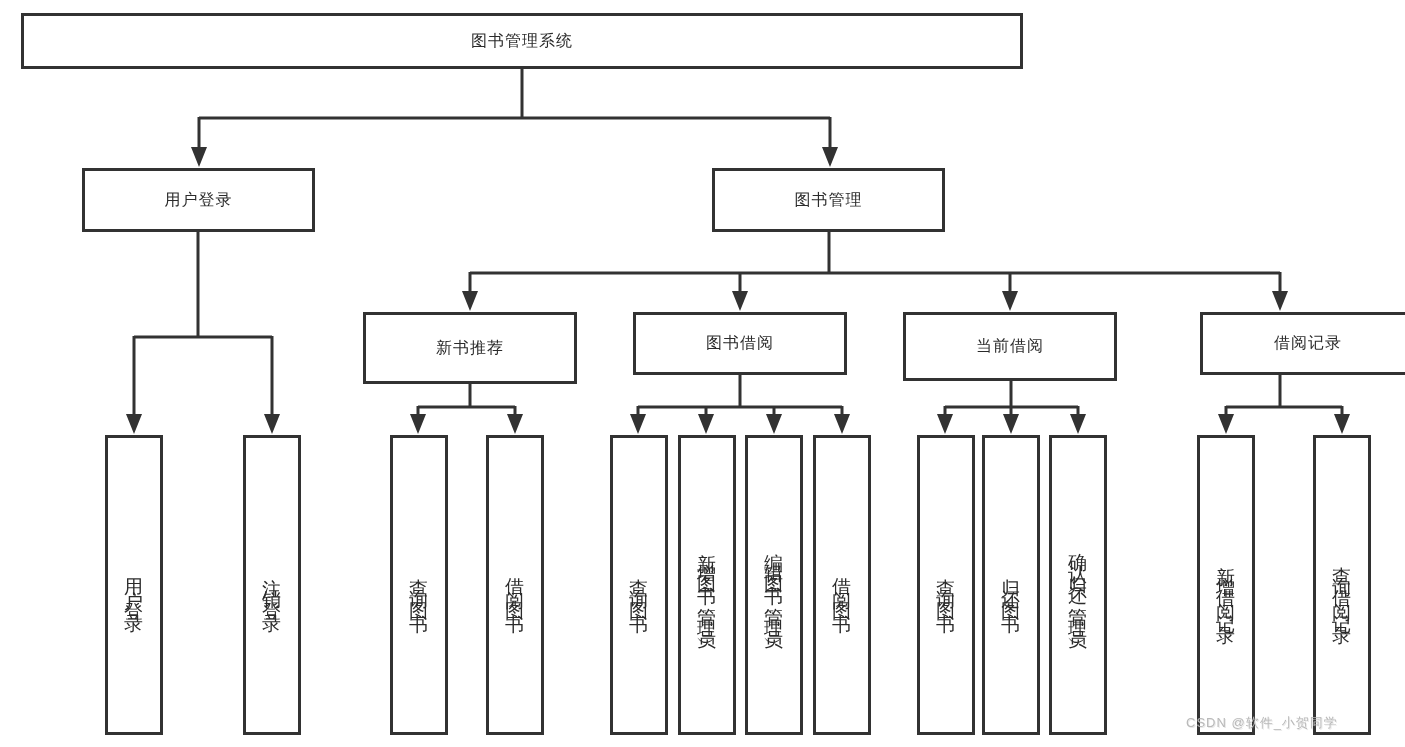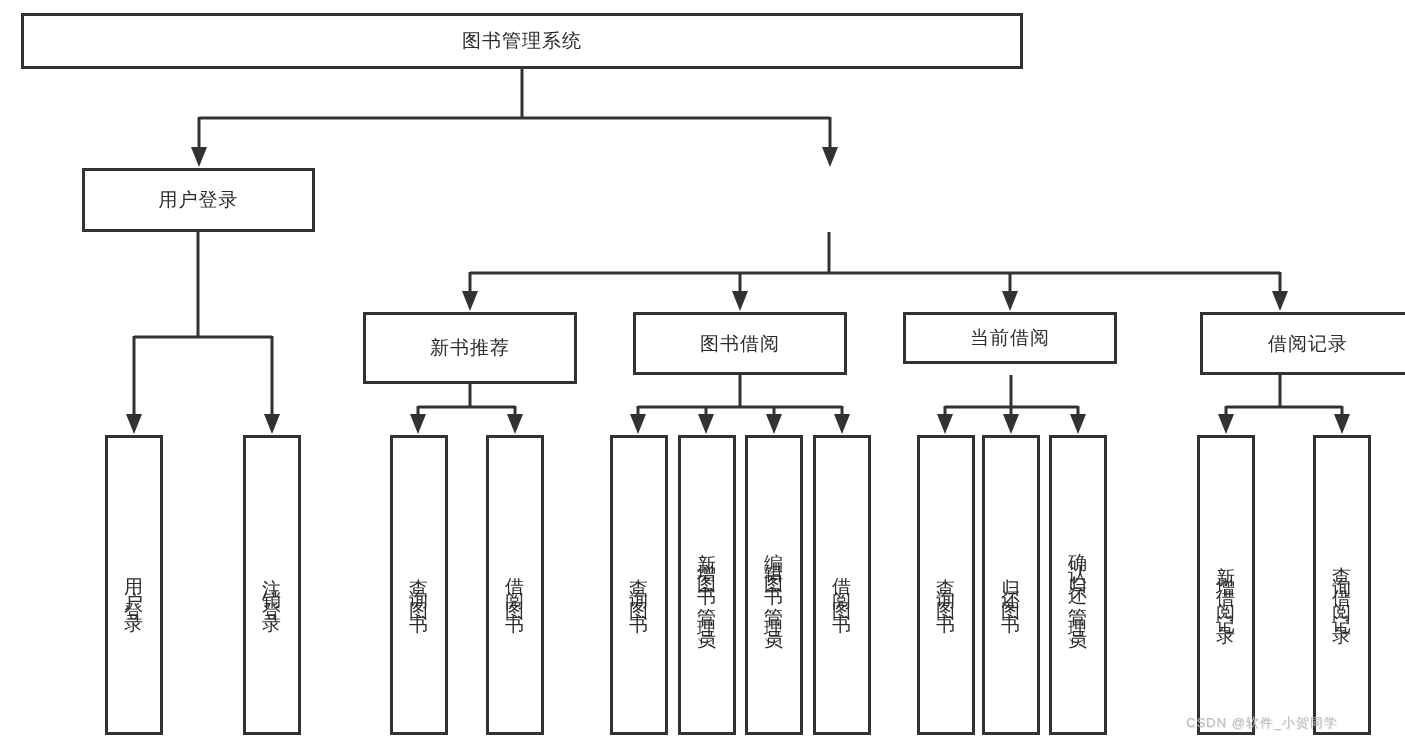--- a/index.html
+++ b/index.html
@@ -21,36 +21,36 @@
     position: absolute;
     box-sizing: border-box;
     border: 3px solid #323232;
     background: #ffffff;
     color: #2b2b2b;
     display: flex;
     align-items: center;
     justify-content: center;
     text-align: center;
   }
-  .node-h { font-size: 19px; letter-spacing: 1px; }
+  .node-h { font-size: 16px; letter-spacing: 1px; }
   .node-v {
     writing-mode: vertical-rl;
     text-orientation: mixed;
     font-size: 19px;
     letter-spacing: 12px;
     line-height: 1;
     padding-top: 4px;
   }
   
   .n-root            { left: 21px;   top: 13px;  width: 1002px; height: 56px; }
   .n-user-login      { left: 82px;   top: 168px; width: 233px;  height: 64px; }
   .n-book-mgmt       { left: 712px;  top: 168px; width: 233px;  height: 64px; }
   .n-new-book-rec    { left: 363px;  top: 312px; width: 214px;  height: 72px; }
   .n-book-borrow     { left: 633px;  top: 312px; width: 214px;  height: 63px; }
-  .n-current-borrow  { left: 903px;  top: 312px; width: 214px;  height: 52px; text-align: center; }
+  .n-current-borrow  { left: 903px;  top: 312px; width: 214px;  height: 69px; text-align: center; }
   .n-borrow-records  { left: 1172px; top: 312px; width: 216px;  height: 63px; margin-left: 28px; }
   
   .leaf { top: 435px; width: 58px; height: 300px; }
   .n-ul-login    { left: 105px;  }
   .n-ul-logout   { left: 243px;  }
   .n-nbr-query   { left: 390px;  }
   .n-nbr-borrow  { left: 486px;  }
   .n-bb-query    { left: 610px;  }
   .n-bb-add      { left: 678px;  }
   .n-bb-edit     { left: 745px;  }
@@ -121,20 +121,21 @@
       <polygon points="1070,414 1086,414 1078,434"></polygon>
 
       <polygon points="1218,414 1234,414 1226,434"></polygon>
       <polygon points="1334,414 1350,414 1342,434"></polygon>
     </g>
   </svg>
 
   <div class="node node-h n-root">图书管理系统</div>
 
   <div class="node node-h n-user-login">用户登录</div>
+  <div class="node node-h n-book-mgmt">图书管理</div>
 
   <div class="node node-h n-new-book-rec">新书推荐</div>
   <div class="node node-h n-book-borrow">图书借阅</div>
   <div class="node node-h n-current-borrow">当前借阅</div>
   <div class="node node-h n-borrow-records">借阅记录</div>
 
   <div class="node node-v leaf n-ul-login">用户登录</div>
   <div class="node node-v leaf n-ul-logout">注销登录</div>
 
   <div class="node node-v leaf n-nbr-query">查询图书</div>

